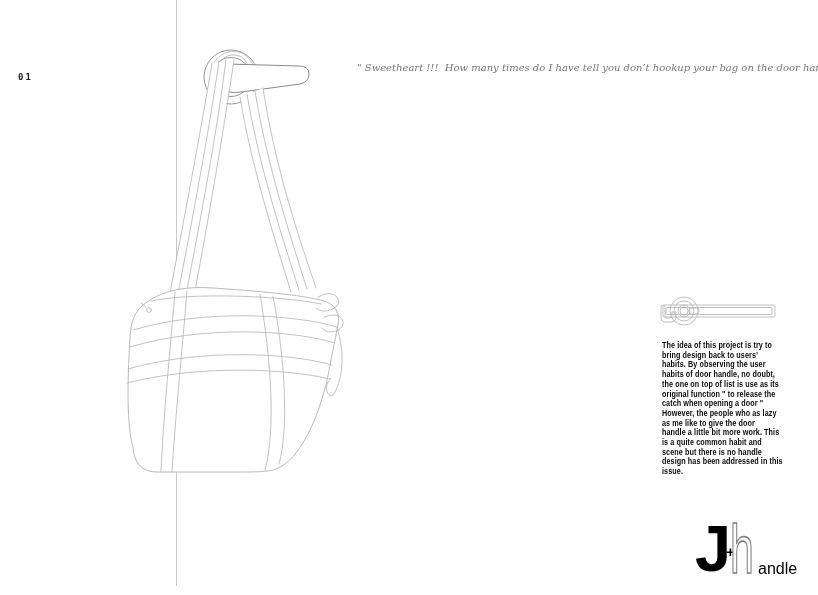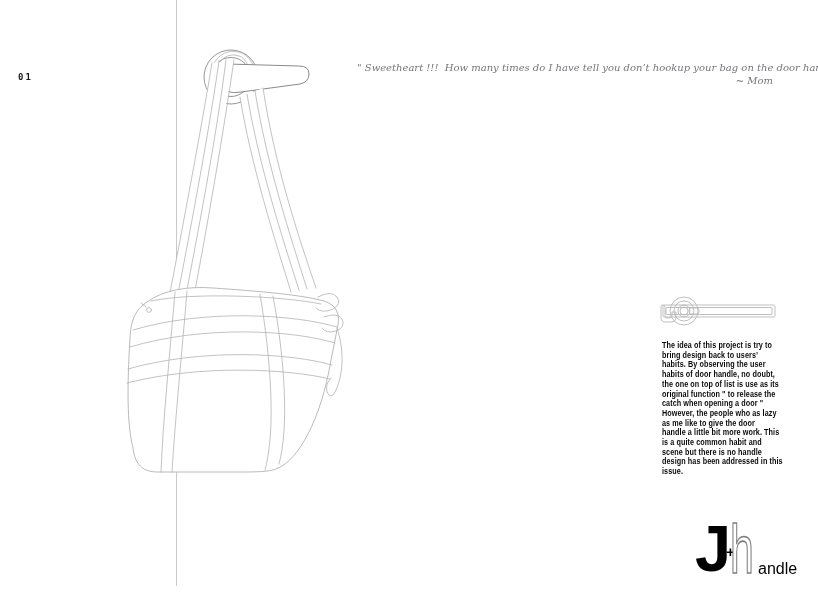--- a/index.html
+++ b/index.html
@@ -127,21 +127,20 @@
 
       <path d="M62,252 C57,312 50,380 48,432" stroke="#b2b2b2" stroke-width="0.8"></path>
       <path d="M74,251 C69,312 62,381 59,432" stroke="#b2b2b2" stroke-width="0.8"></path>
       <path d="M147,254 C158,320 163,390 152,430" stroke="#b2b2b2" stroke-width="0.8"></path>
       <path d="M160,256 C172,320 176,388 166,424" stroke="#b2b2b2" stroke-width="0.8"></path>
     </g>
   </svg>
 
   <div class="quote">
     <div class="quote-line">" Sweetheart !!!  How many times do I have tell you don’t hookup your bag on the door handle "</div>
-    <div class="quote-attr">~ Mom</div>
   </div>
 
   <svg class="handle-illustration" viewBox="0 0 134 40" fill="none" stroke="#b8b8b8" stroke-width="0.9" stroke-linejoin="round">
     <circle cx="29" cy="18" r="14"></circle>
     <circle cx="29" cy="18" r="10"></circle>
     <circle cx="29" cy="18" r="6"></circle>
     <circle cx="29" cy="18" r="4"></circle>
     <rect x="8" y="12" width="112" height="12" rx="1.5"></rect>
     <rect x="11" y="14.5" width="106" height="7" rx="1"></rect>
     <rect x="34" y="15" width="10" height="6" rx="2"></rect>

